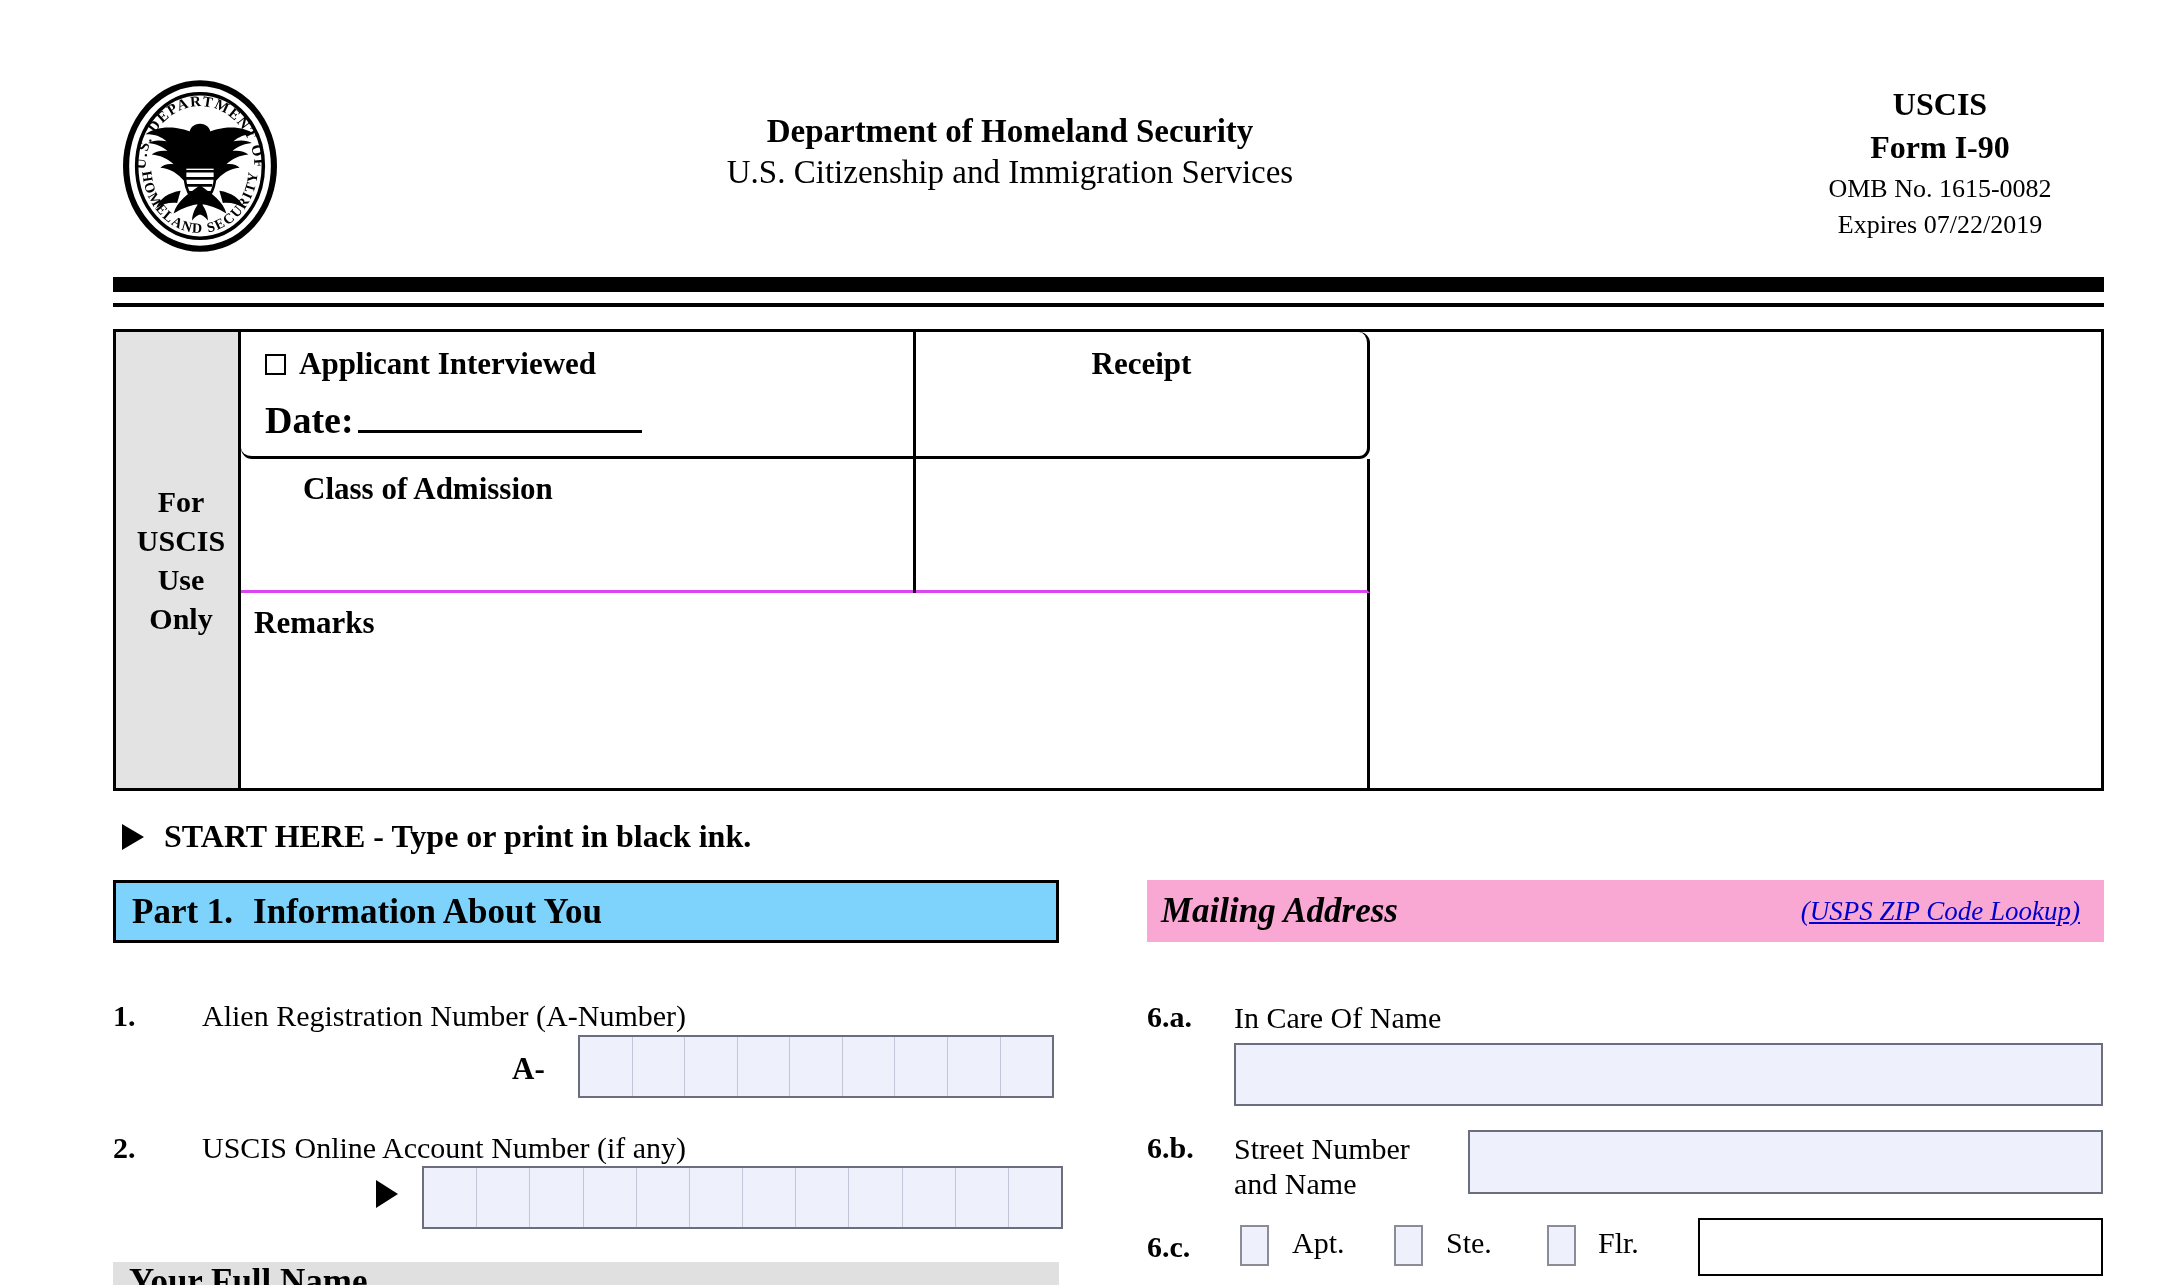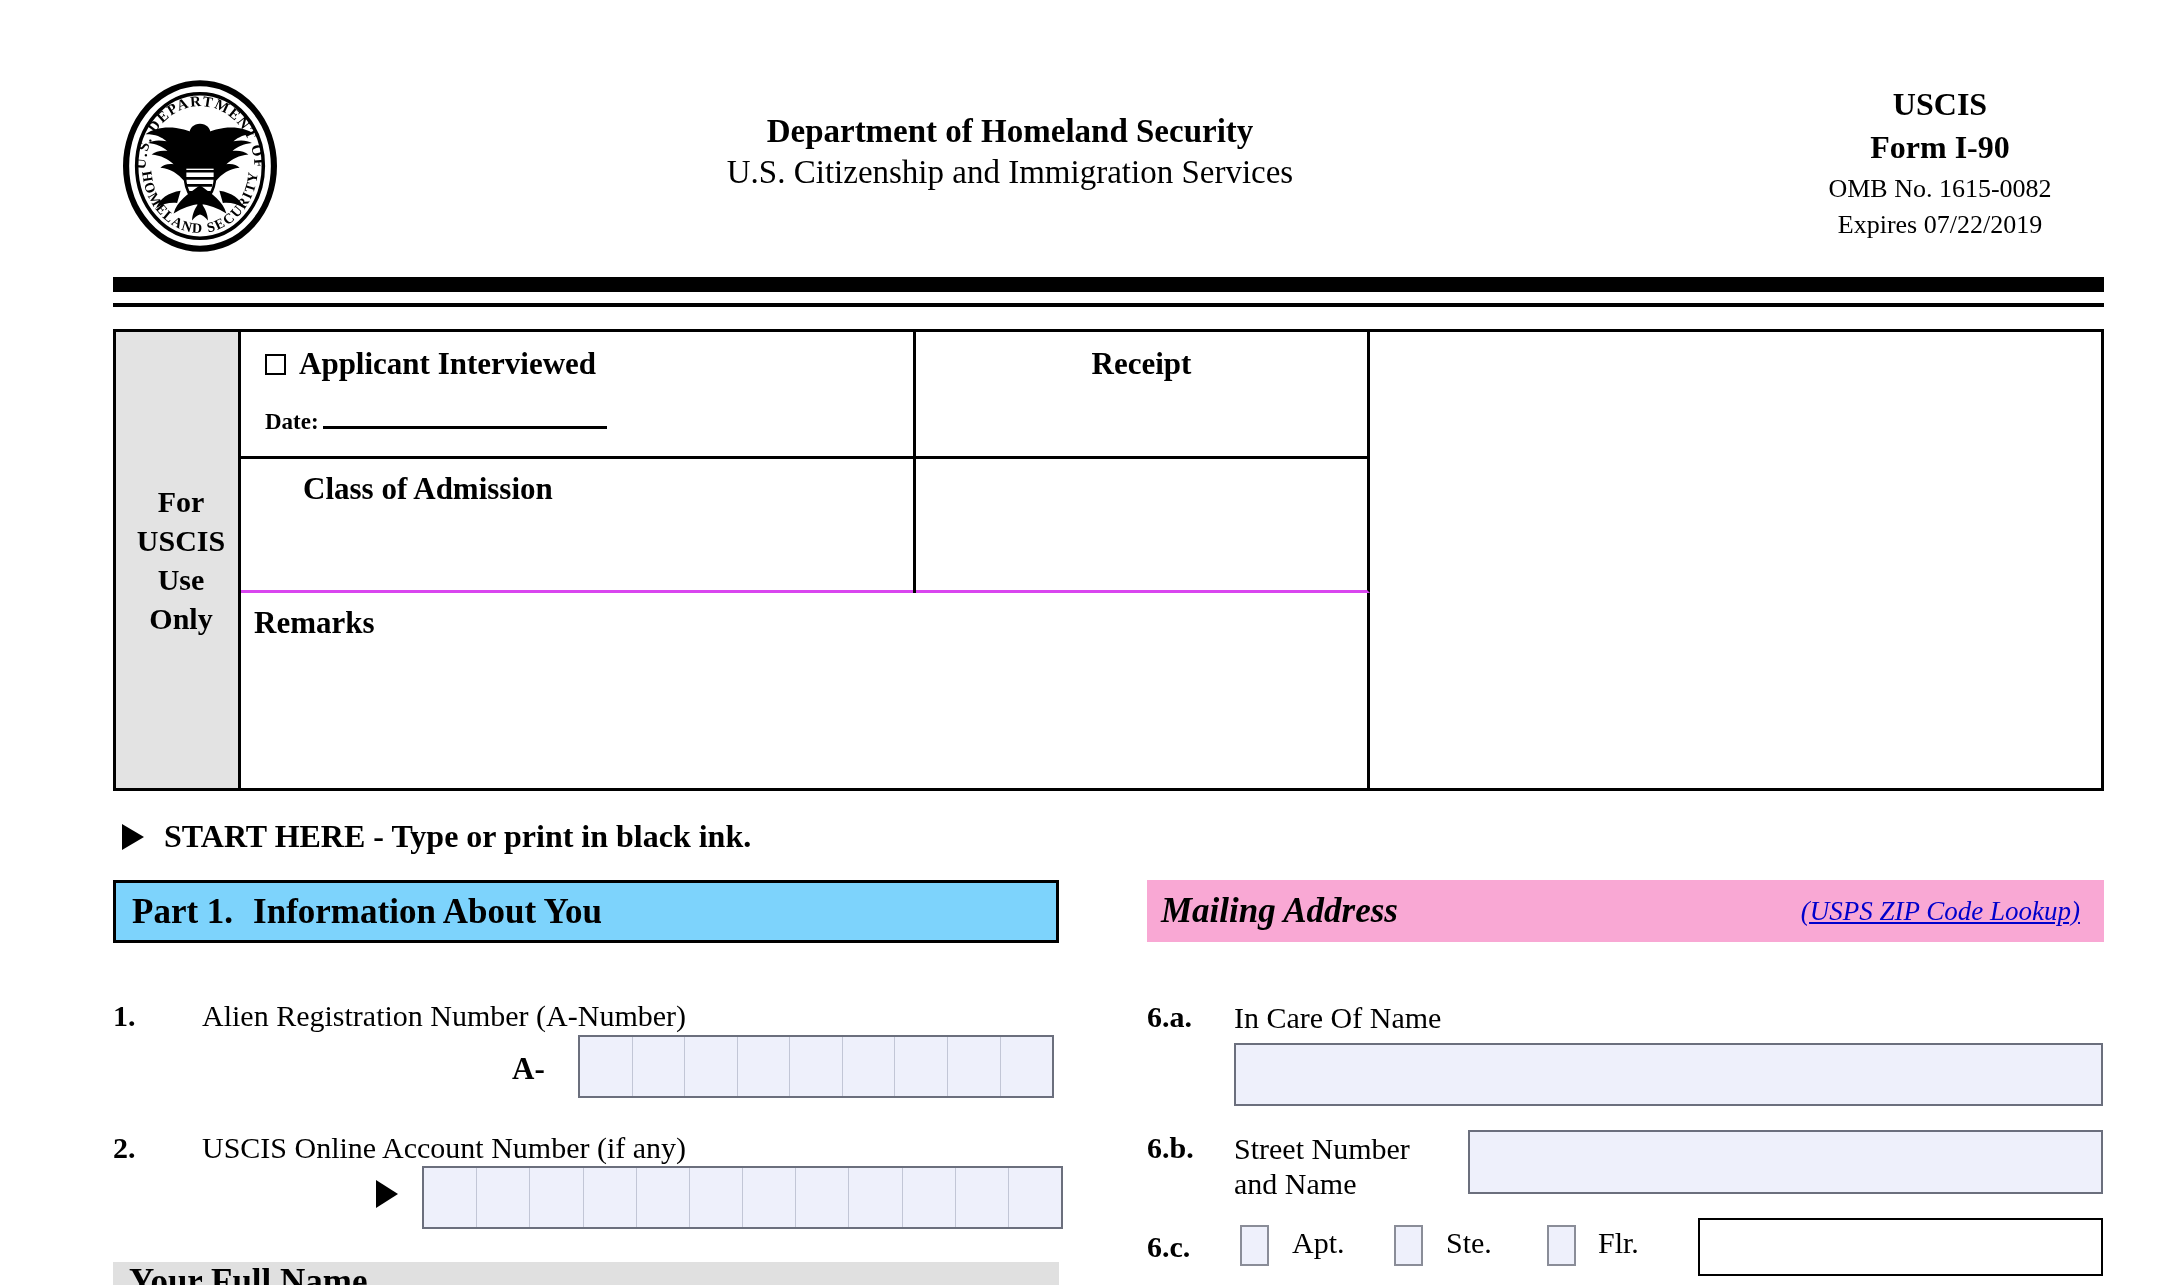--- a/index.html
+++ b/index.html
@@ -132,37 +132,38 @@
   .cell-interview {
     position: absolute;
     left: 125px;
     top: 0;
     width: 1129px;
     height: 127px;
     box-sizing: border-box;
     border-right: 3px solid #000000;
     border-bottom: 3px solid #000000;
     padding: 14px 0 0 24px;
+    border-radius: 11px;
   }
   .interview-line1 {
     font-size: 31px;
     font-weight: bold;
     display: flex;
     align-items: center;
     gap: 13px;
   }
   .chk-outline {
     display: inline-block;
     width: 21px;
     height: 21px;
     border: 2px solid #000000;
     box-sizing: border-box;
   }
   .interview-line2 {
-    font-size: 23px;
+    font-size: 38px;
     font-weight: bold;
     margin-top: 16px;
     display: flex;
     align-items: baseline;
     gap: 4px;
   }
   .date-rule {
     display: inline-block;
     width: 284px;
     border-bottom: 3px solid #000000;

